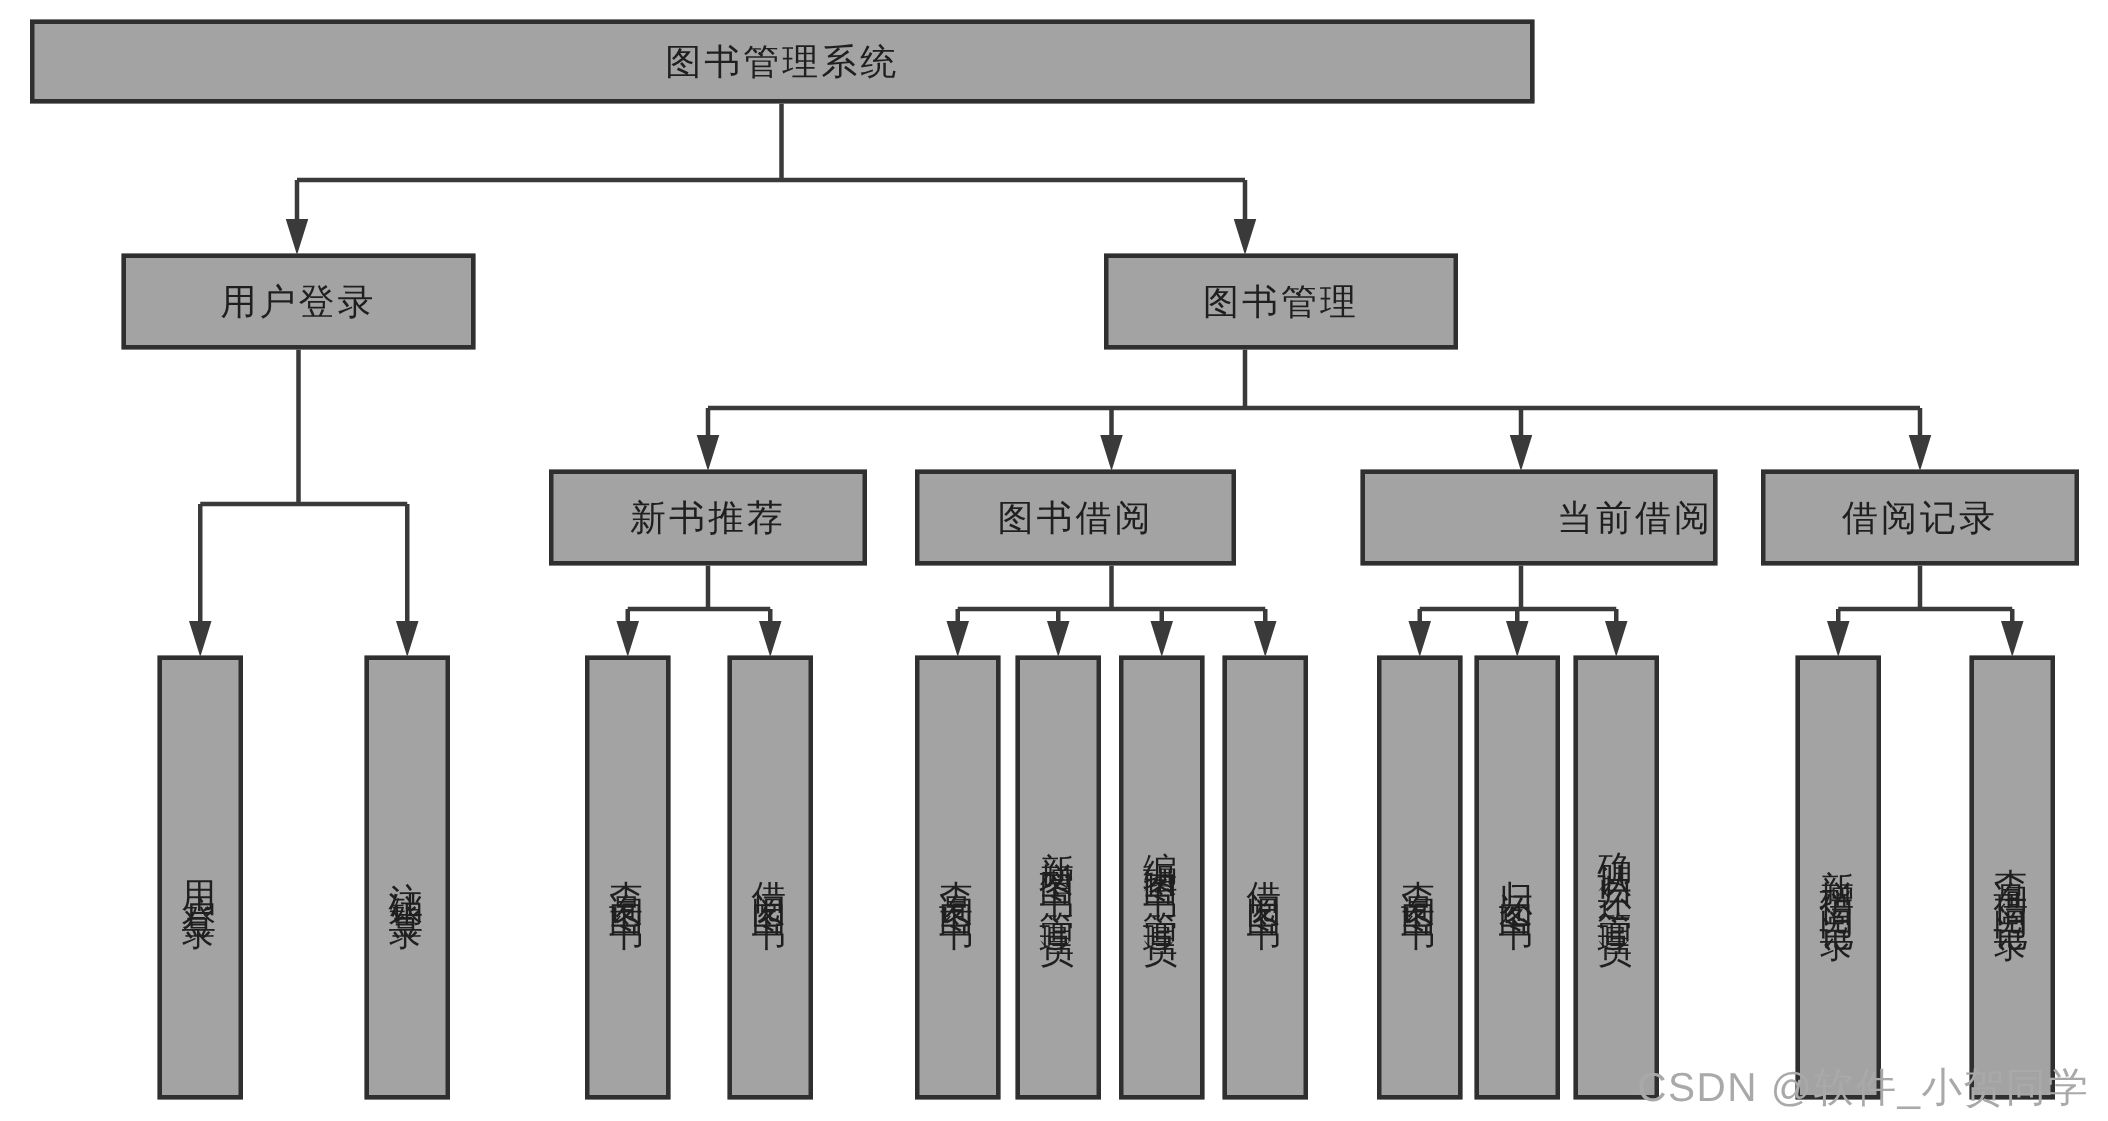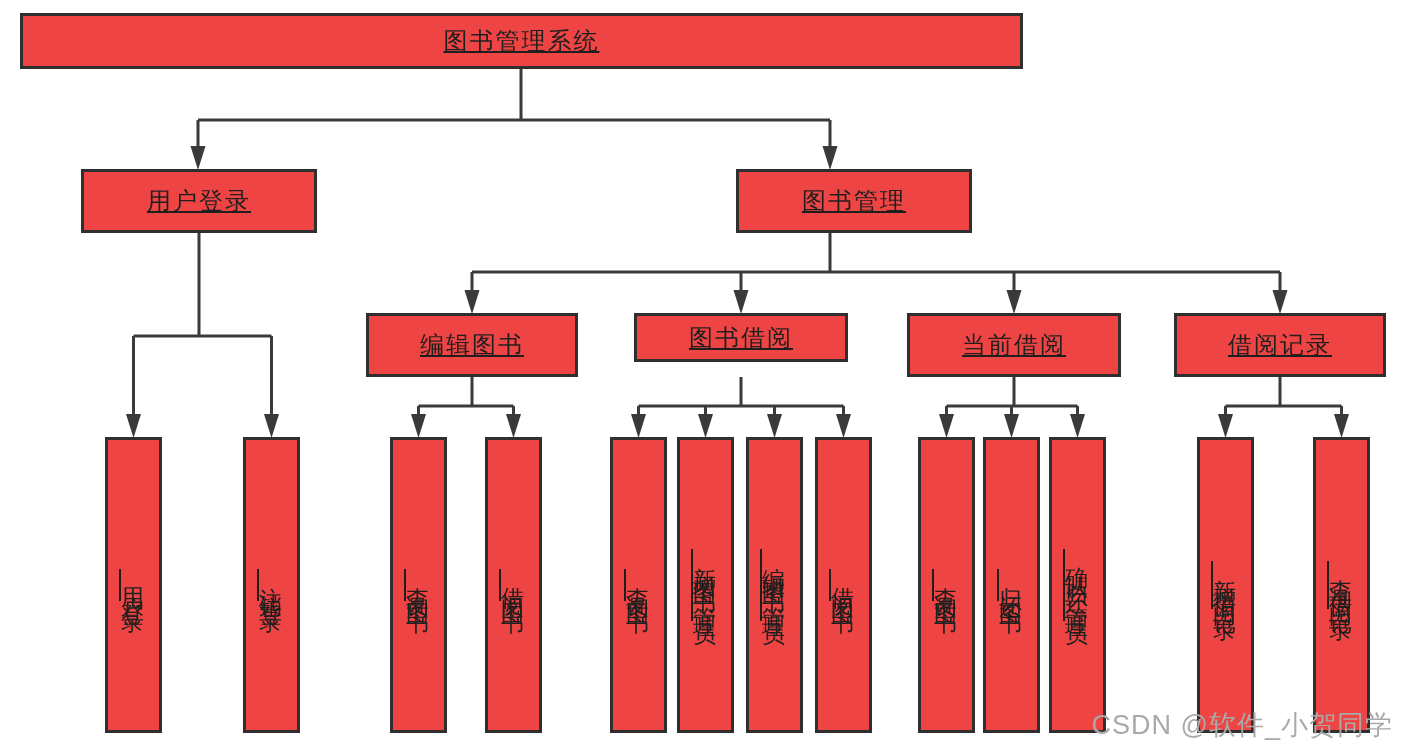--- a/index.html
+++ b/index.html
@@ -22,30 +22,29 @@
     position: absolute;
     left: 0; top: 0;
     width: 1405px; height: 747px;
     pointer-events: none;
   }
   .connectors path { stroke: var(--line); stroke-width: 3; fill: none; }
   .connectors polygon { fill: var(--line); }
   .node {
     position: absolute;
     box-sizing: border-box;
-    background: #ef4444;
+    background: #a3a3a3;
     border: 3px solid var(--border);
     display: flex;
     align-items: center;
     justify-content: center;
     color: var(--text);
     font-size: 24px;
     letter-spacing: 2px;
     white-space: nowrap;
-    text-decoration: underline;
   }
   .leaf {
     writing-mode: vertical-rl;
     text-orientation: mixed;
     font-size: 23px;
     letter-spacing: 8px;
     white-space: normal;
   }
   .watermark {
     position: absolute;
@@ -103,26 +102,26 @@
   </div>
 
   <div class="node" style="left:81px; top:169px; width:236px; height:64px;">
     <span>用户登录</span>
   </div>
   <div class="node" style="left:736px; top:169px; width:236px; height:64px;">
     <span>图书管理</span>
   </div>
 
   <div class="node" style="left:366px; top:313px; width:212px; height:64px;">
-    <span>编辑图书</span>
+    <span>新书推荐</span>
   </div>
-  <div class="node" style="left:634px; top:313px; width:214px; height:49px;">
+  <div class="node" style="left:610px; top:313px; width:214px; height:64px;">
     <span>图书借阅</span>
   </div>
-  <div class="node" style="left:907px; top:313px; width:214px; height:64px;">
+  <div class="node" style="left:907px; top:313px; width:238px; height:64px;justify-content:flex-end;">
     <span>当前借阅</span>
   </div>
   <div class="node" style="left:1174px; top:313px; width:212px; height:64px;">
     <span>借阅记录</span>
   </div>
 
   <div class="node leaf" style="left:105px; top:437px; width:57px; height:296px;">
     <span>用户登录</span>
   </div>
   <div class="node leaf" style="left:243px; top:437px; width:57px; height:296px;">

